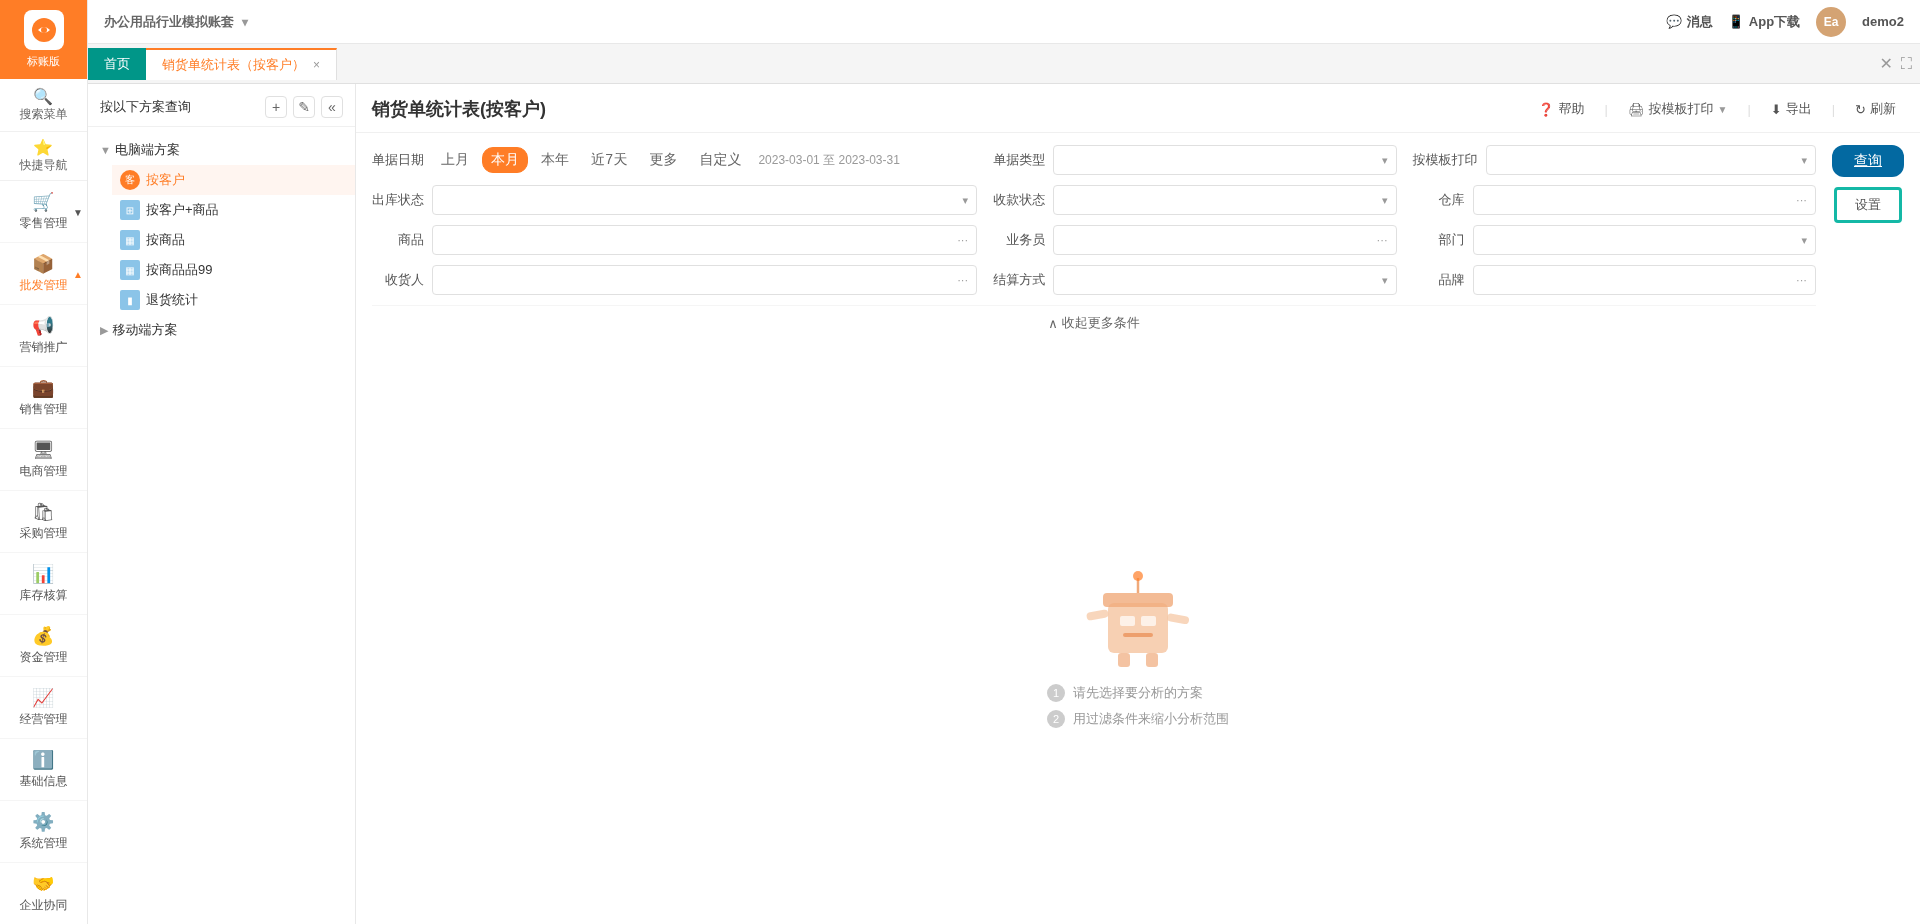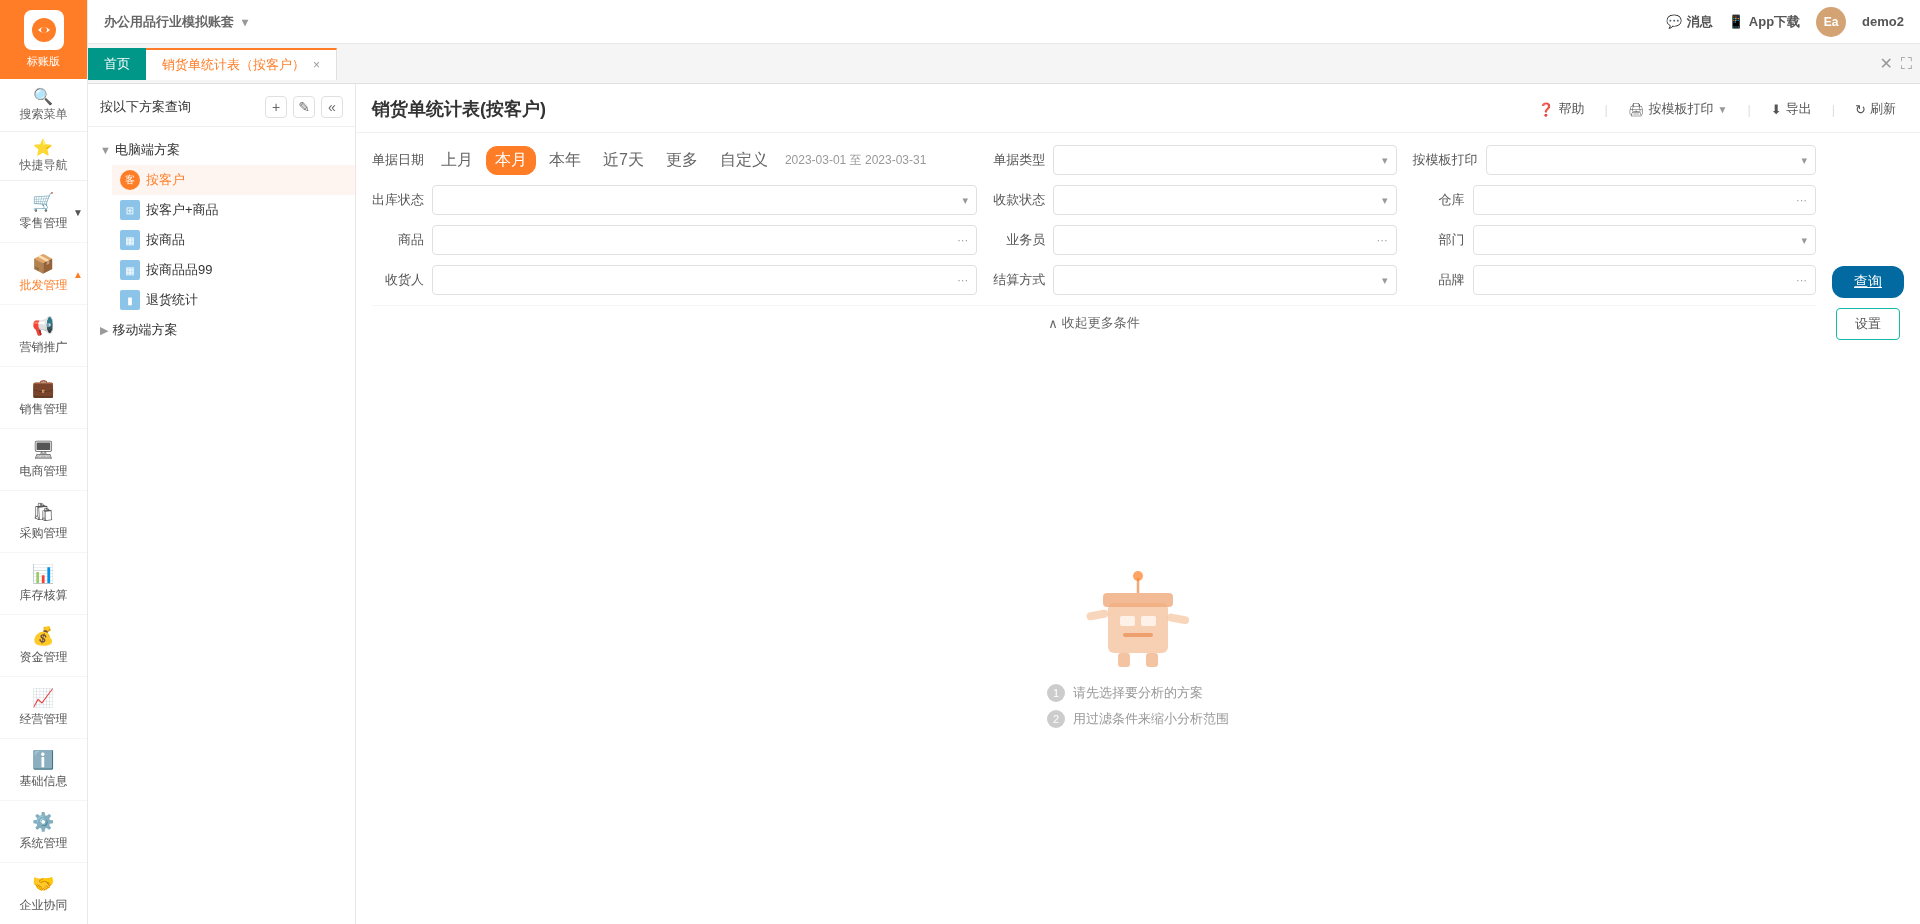--- a/index.html
+++ b/index.html
@@ -58,32 +58,32 @@
     .right-panel { flex: 1; display: flex; flex-direction: column; background: #fff; }
 
     
     .page-title-bar { display: flex; align-items: center; justify-content: space-between; padding: 12px 16px 10px 16px; border-bottom: 1px solid #f0f0f0; }
     .page-title { font-size: 18px; font-weight: 600; color: #333; }
     .page-actions { display: flex; align-items: center; gap: 12px; }
     .action-btn { display: flex; align-items: center; gap: 4px; font-size: 13px; color: #555; cursor: pointer; padding: 4px 8px; border-radius: 4px; }
     .action-btn-divider { color: #e0e0e0; }
     .filter-control { flex: 1; display: flex; align-items: center; }
     .date-quick-btns { display: flex; align-items: center; gap: 4px; }
-    .date-btn { padding: 3px 8px; border-radius: 3px; font-size: 16px; cursor: pointer; color: #666; border: 1px solid transparent; }
+    .date-btn { padding: 3px 8px; border-radius: 3px; font-size: 14px; cursor: pointer; color: #666; border: 1px solid transparent; font-family: Liberation Mono, monospace; }
     .date-btn.active { background: #ff7d26; color: #fff; border-color: #ff7d26; border-radius: 11px; }
     .date-range-text { font-size: 12px; color: #999; }
     .filter-select { flex: 1; height: 30px; border: 1px solid #e0e0e0; border-radius: 4px; padding: 0 8px; font-size: 13px; color: #555; display: flex; align-items: center; justify-content: space-between; cursor: pointer; background: #fff; }
     .filter-select .select-arrow { color: #999; font-size: 11px; }
 
     
     .collapse-bar { display: flex; align-items: center; justify-content: center; padding: 8px 0; cursor: pointer; color: #666; font-size: 13px; border-top: 1px solid #f5f5f5; }
 
     
     .query-btn { background: #0369a1; color: #fff; border: none; border-radius: 12px; padding: 7px 22px; font-size: 14px; cursor: pointer; text-decoration: underline; }
-    .set-btn { background: #fff; color: #555; border: 1px solid #14b8a6; border-radius: 4px; padding: 6px 18px; font-size: 13px; cursor: pointer; margin-top: 4px; }
+    .set-btn { background: #fff; color: #555; border: 3px solid #14b8a6; border-radius: 4px; padding: 6px 18px; font-size: 13px; cursor: pointer; margin-top: 4px; }
 
     
     .empty-state { flex: 1; display: flex; flex-direction: column; align-items: center; justify-content: center; gap: 16px; }
     .empty-icon { width: 120px; height: 120px; position: relative; }
     .empty-hints { display: flex; flex-direction: column; gap: 8px; }
     .empty-hint { display: flex; align-items: center; gap: 8px; color: #999; font-size: 13px; }
     .hint-num { width: 18px; height: 18px; border-radius: 50%; background: #ccc; color: #fff; display: flex; align-items: center; justify-content: center; font-size: 11px; }
     .filter-fields { flex: 1; padding: 12px 16px; }
     .filter-btn-col { display: flex; flex-direction: column; align-items: center; justify-content: flex-start; padding: 12px 16px 12px 0; gap: 6px; }
 
@@ -295,21 +295,21 @@
             <span>导出</span>
           </div>
           <span class="action-btn-divider">|</span>
           <div class="action-btn">
             <span>↻</span>
             <span>刷新</span>
           </div>
         </div>
       </div>
 
-      <div style="display:flex;align-items:flex-end;">
+      <div style="display:flex;">
         <div class="filter-fields">
 
           <div class="full-row">
             <div class="field-group" style="flex:1.5;">
               <span class="field-label">单据日期</span>
               <div class="filter-control">
                 <div class="date-quick-btns">
                   <span class="date-btn">上月</span>
                   <span class="date-btn active">本月</span>
                   <span class="date-btn">本年</span>

